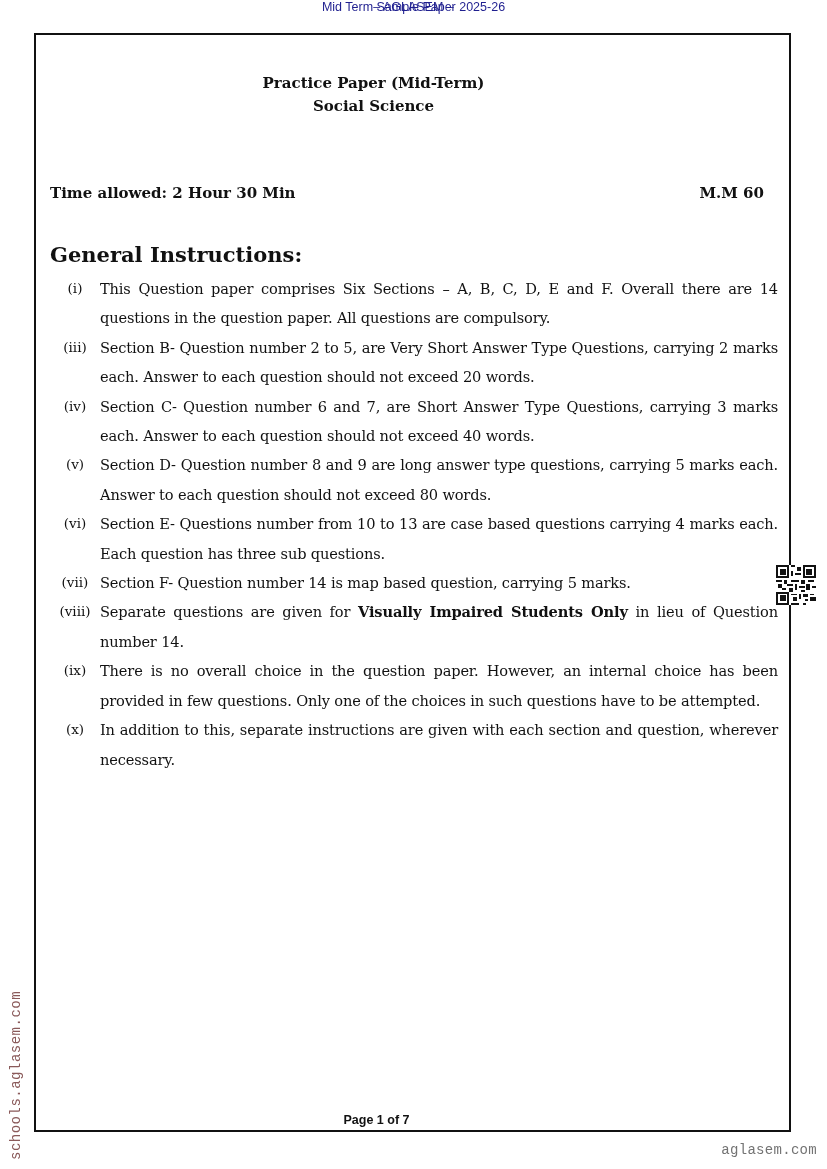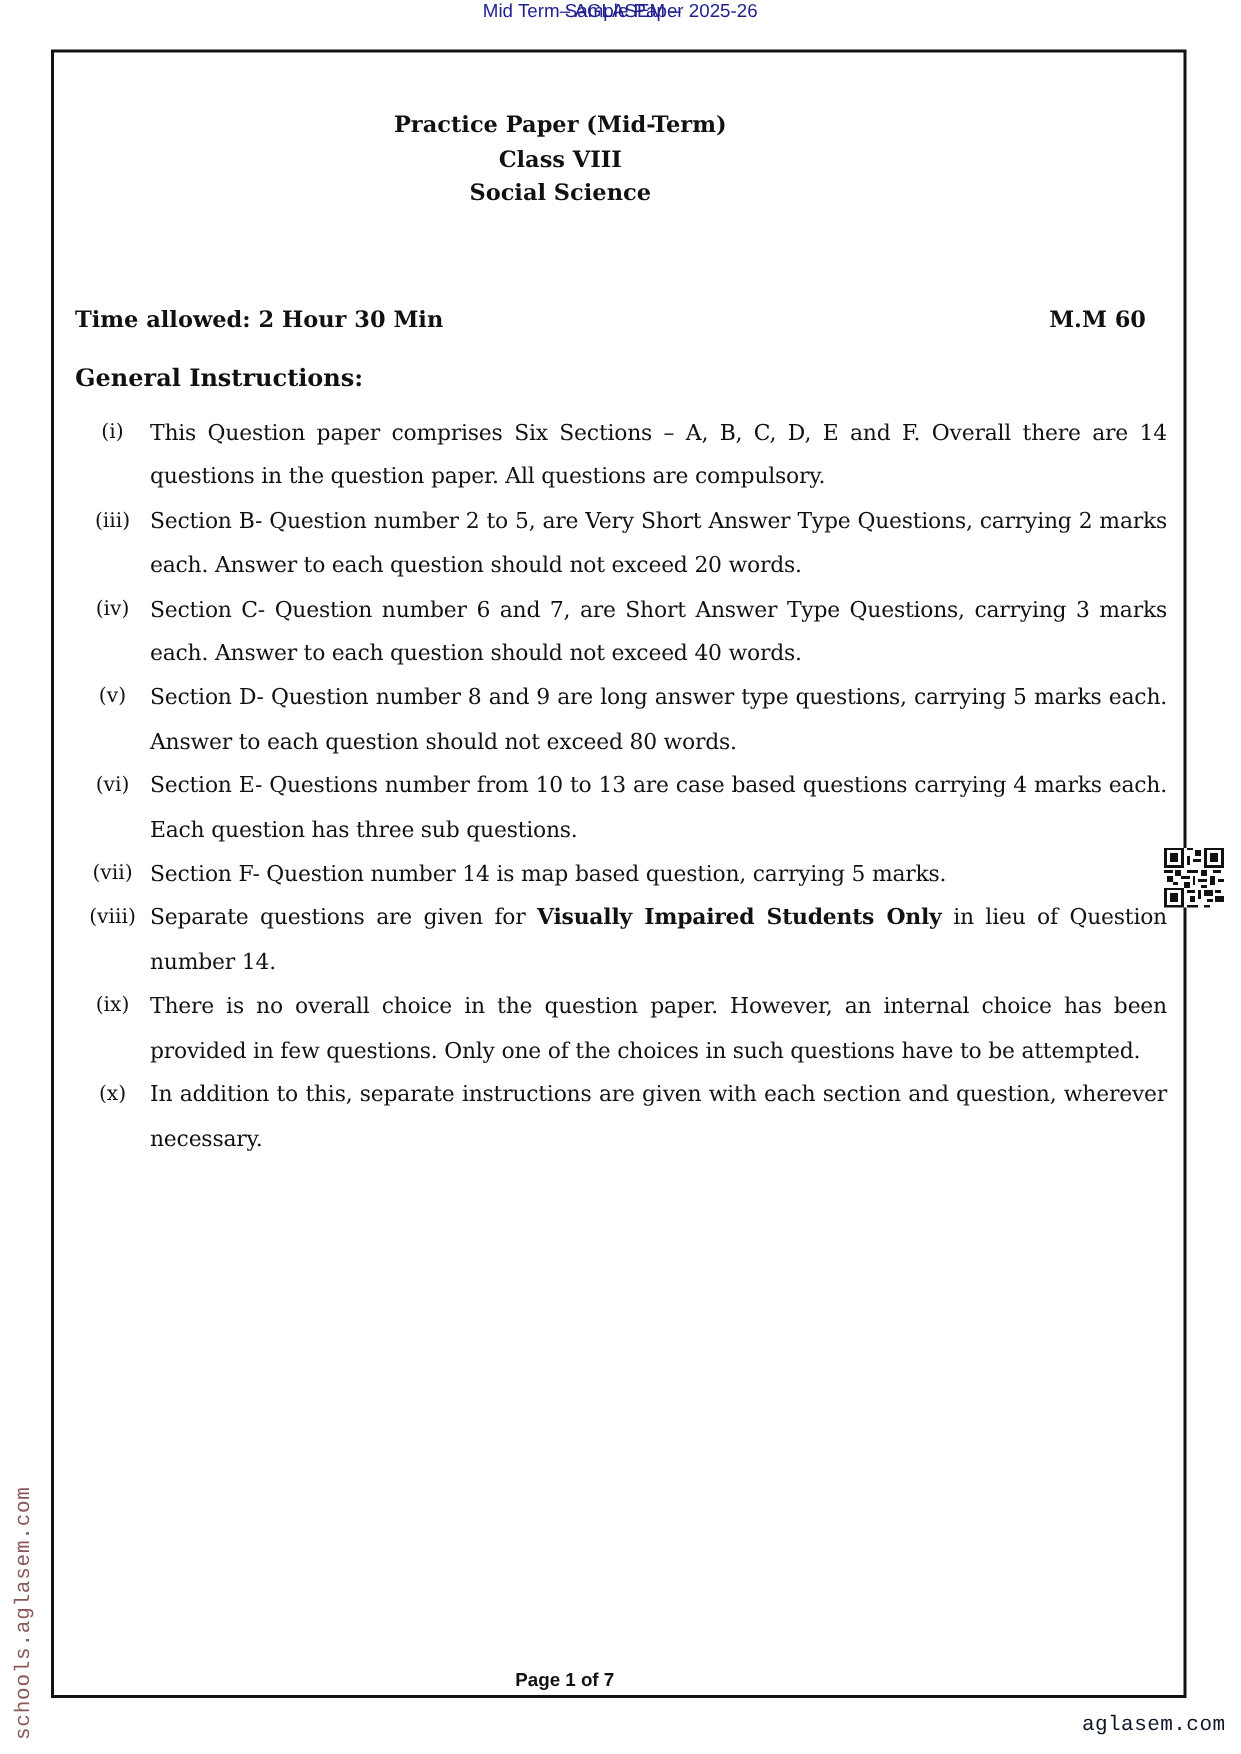--- a/index.html
+++ b/index.html
@@ -1,42 +1,41 @@
 <!DOCTYPE html>
 <html><head>
 <meta charset="utf-8">
 <style>
   html, body { margin: 0; padding: 0; background: #ffffff; }
   body { width: 827px; height: 1169px; position: relative; overflow: hidden; font-family: "DejaVu Serif", serif; color: #111; }
   .top-header { position: absolute; left: 0; width: 827px; text-align: center; font-family: "Liberation Sans", sans-serif; color: #1f1f8f; font-size: 12.5px; line-height: 14px; }
   .page-frame { position: absolute; left: 34px; top: 33px; width: 757px; height: 1099px; border: 2px solid #111; box-sizing: border-box; }
   .title-block { position: absolute; left: 34px; width: 679px; top: 72px; text-align: center; font-family: "DejaVu Serif", serif; font-weight: bold; font-size: 15px; line-height: 22.5px; }
-  .meta-row { position: absolute; left: 50px; width: 714px; top: 184px; display: flex; justify-content: space-between; font-family: "DejaVu Serif", serif; font-weight: bold; font-size: 15px; margin-top: 20px; }
-  .gi-heading { position: absolute; left: 50px; top: 242px; font-family: "DejaVu Serif", serif; font-weight: bold; font-size: 16px; }
+  .meta-row { position: absolute; left: 50px; width: 714px; top: 184px; display: flex; justify-content: space-between; font-family: "DejaVu Serif", serif; font-weight: bold; font-size: 15px; }
+  .gi-heading { position: absolute; left: 50px; top: 242px; font-family: "DejaVu Serif", serif; font-weight: bold; font-size: 21px; }
   .instr-list { position: absolute; left: 50px; top: 274px; width: 728px; font-family: "DejaVu Serif", serif; font-size: 14.6px; line-height: 29.4px; }
   .instr { display: flex; }
   .instr .num { width: 50px; flex: 0 0 50px; text-align: center; font-size: 13.5px; }
   .instr .txt { flex: 1; text-align: justify; letter-spacing: -0.15px; }
   .instr .txt b { font-weight: bold; }
   .qr { position: absolute; left: 776px; top: 565px; width: 40px; height: 40px; }
   .side-watermark { position: absolute; left: 8px; top: 1160px; transform-origin: left top; transform: rotate(-90deg); font-family: "Liberation Mono", monospace; font-size: 14px; color: #8a5a5a; letter-spacing: 0.5px; white-space: nowrap; }
   .page-number { position: absolute; left: 34px; width: 685px; top: 1113px; text-align: center; font-family: "Liberation Sans", sans-serif; font-weight: bold; font-size: 12.5px; }
-  .bottom-watermark { position: absolute; right: 10px; top: 1142px; font-family: "Liberation Mono", monospace; font-size: 14px; color: #0f172a; letter-spacing: 0.3px; }
+  .bottom-watermark { position: absolute; right: 10px; top: 1142px; font-family: "Liberation Mono", monospace; font-size: 14px; color: #737373; letter-spacing: 0.3px; }
 </style>
 </head>
 <body>
 
 <div class="top-header l1">Mid Term Sample Paper 2025-26</div>
 <div class="top-header l2">– AGLASEM –</div>
 
 <div class="page-frame"></div>
 
 <div class="title-block">
   <div>Practice Paper (Mid-Term)</div>
-  <div>Class VIII</div>
   <div>Social Science</div>
 </div>
 
 <div class="meta-row">
   <span>Time allowed: 2 Hour 30 Min</span>
   <span>M.M 60</span>
 </div>
 
 <div class="gi-heading">General Instructions:</div>
 

